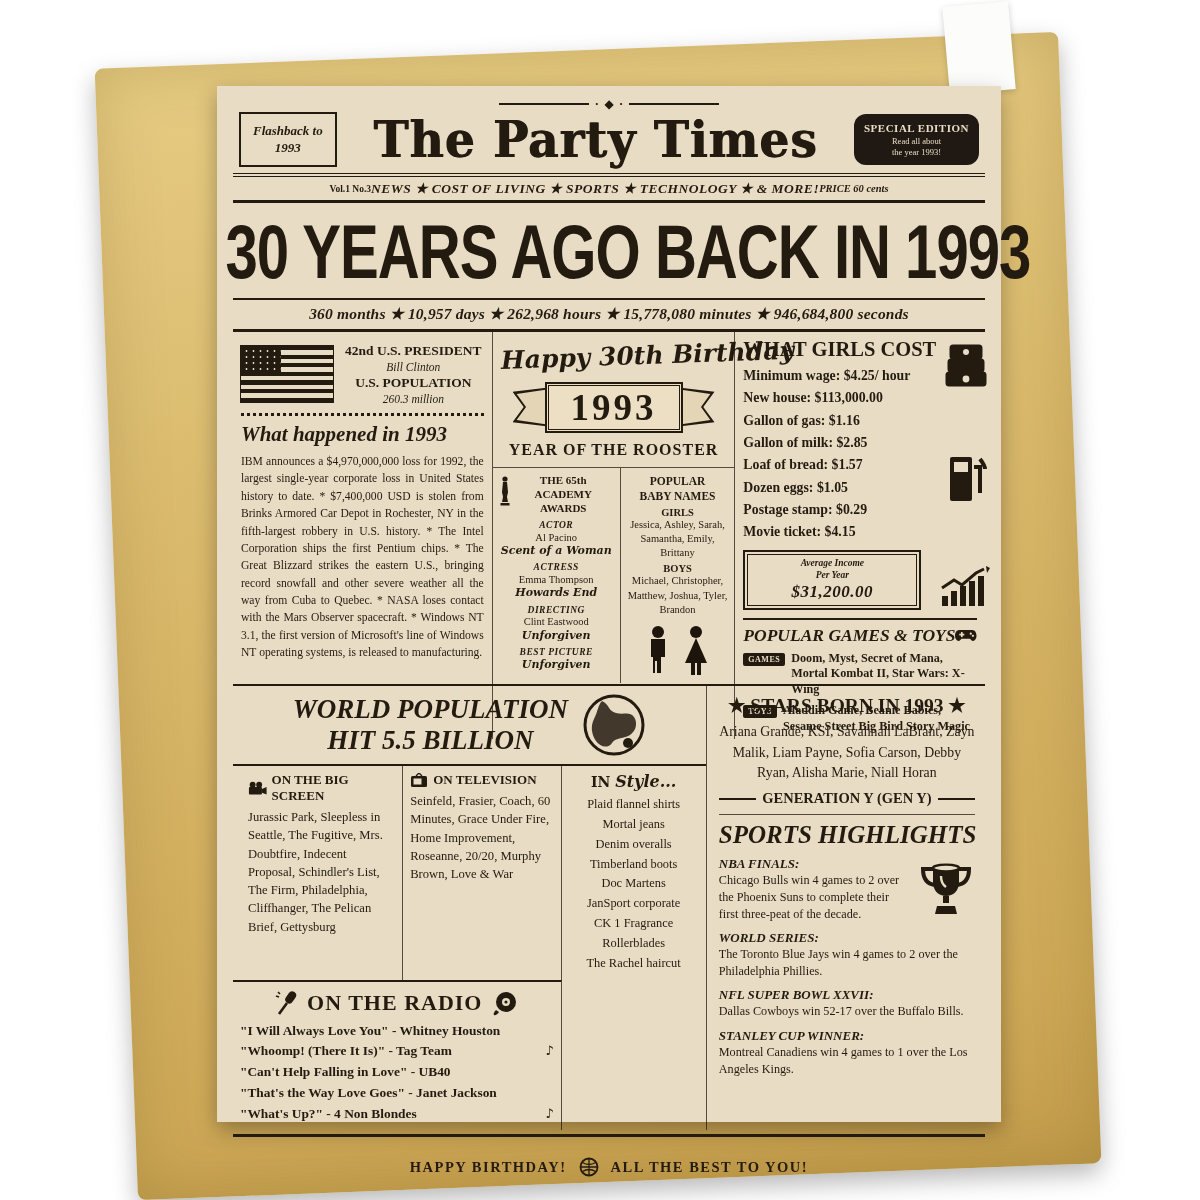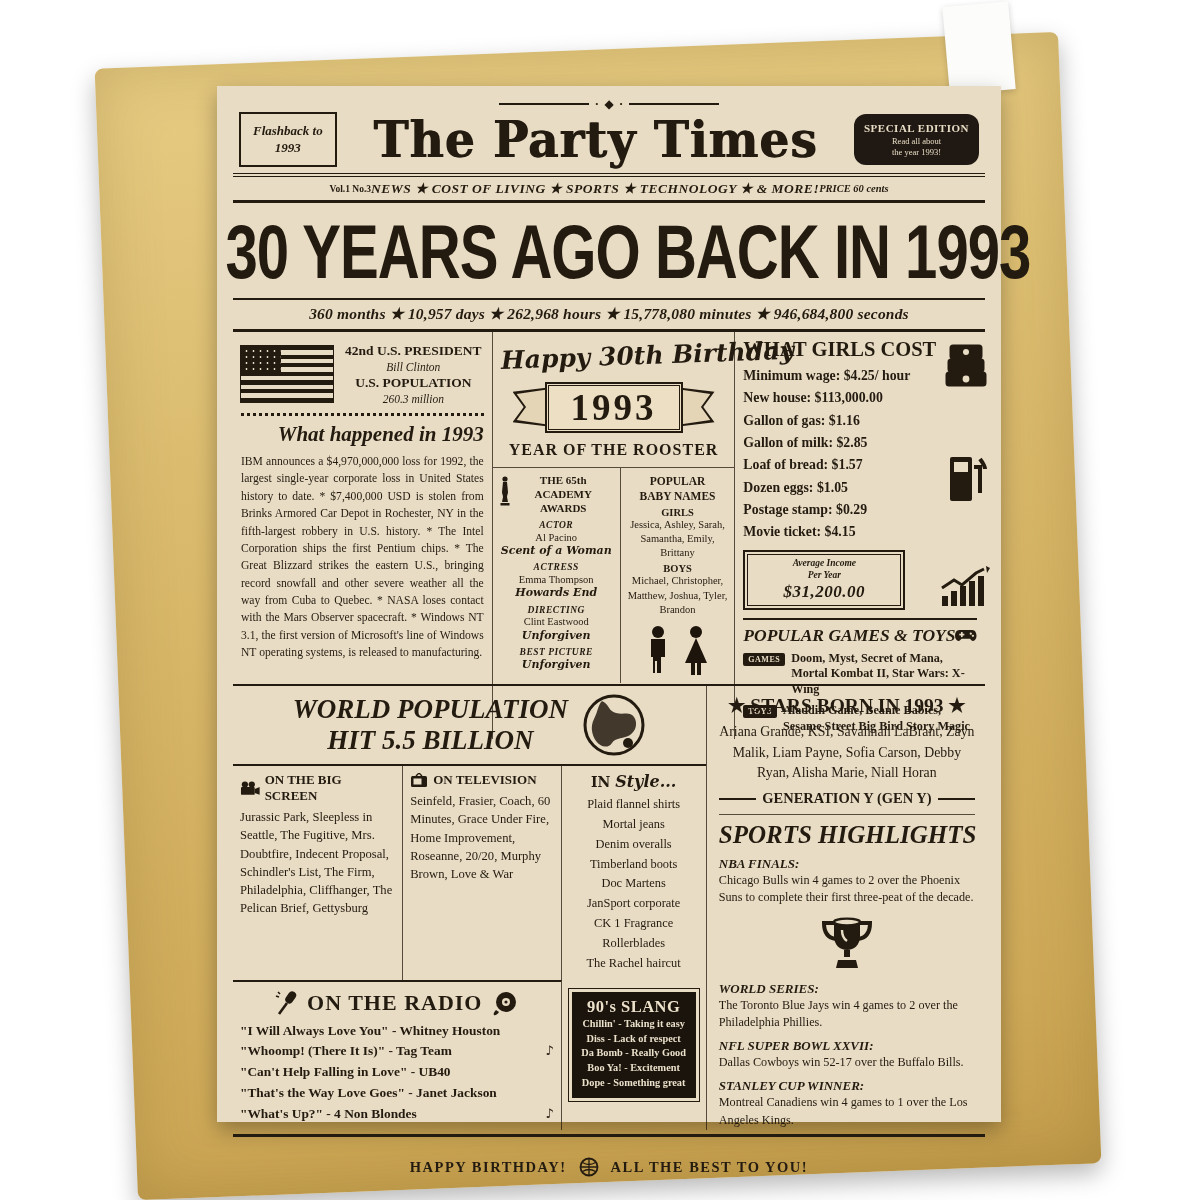--- a/index.html
+++ b/index.html
@@ -67,21 +67,21 @@
   .flag-row{display:flex;gap:10px;align-items:center;margin:4px 0 6px;}
   .flag{width:92px;height:56px;position:relative;flex:none;
     background:repeating-linear-gradient(180deg,var(--ink) 0 4.3px,#e8dcc4 4.3px 8.6px);
     box-shadow:0 0 0 1px var(--ink);}
   .flag .canton{position:absolute;left:0;top:0;width:40px;height:26px;background:var(--ink);
     background-image:radial-gradient(#e8dcc4 1px,transparent 1.2px);background-size:7px 6px;background-position:2px 2px;}
   .pres{flex:1;text-align:center;line-height:1.3;}
   .pres .b{font-weight:bold;font-size:13.5px;}
   .pres .i{font-style:italic;font-size:11.5px;}
   .dotted{border-top:3px dotted var(--ink);margin:4px 0 6px;}
-  .happened-h{font-weight:bold;font-style:italic;font-size:21px;text-align:right;margin:2px 0 6px;}
+  .happened-h{font-weight:bold;font-style:italic;font-size:21px;text-align:left;margin:2px 0 6px;}
   .happened-p{font-size:11.6px;line-height:1.5;text-align:justify;}
 
   .bday-box{border-bottom:1px solid var(--ink-soft);padding:10px 8px 8px;text-align:center;}
   .bday-script{font-family:"DejaVu Serif",serif;font-style:italic;font-weight:bold;
     font-size:25px;white-space:nowrap;transform:rotate(-2deg);}
   .ribbon{display:flex;align-items:center;justify-content:center;margin:10px 0 8px;height:52px;}
   .tailwrap{width:40px;height:40px;padding:2px;background:var(--ink);}
   .tailwrap.l{clip-path:polygon(100% 0,0 12%,28% 50%,0 88%,100% 100%);margin-right:-8px;}
   .tailwrap.r{clip-path:polygon(0 0,100% 12%,72% 50%,100% 88%,0 100%);margin-left:-8px;}
   .tail{width:100%;height:100%;background:#e3d5b6;}
@@ -102,21 +102,21 @@
   .bn-sub{font-weight:bold;font-size:10.5px;margin-top:3px;}
   .bn-list{font-size:10.5px;line-height:1.35;}
   .kids{display:flex;justify-content:center;gap:10px;margin-top:8px;}
 
   .cost-flex{display:flex;gap:4px;}
   .cost-main{flex:1;}
   .cost-h{font-weight:bold;font-size:20.5px;white-space:nowrap;margin-bottom:4px;}
   .cost-item{font-size:13.8px;font-weight:bold;line-height:1.62;}
   .icon-col{width:54px;display:flex;flex-direction:column;align-items:center;
     justify-content:space-between;padding:4px 0 2px;}
-  .income{margin-top:6px;border:2px solid var(--ink);padding:2px;width:162px;}
+  .income{margin-top:6px;border:2px solid var(--ink);padding:2px;width:178px;}
   .income .in2{border:1px solid var(--ink);text-align:center;padding:3px 6px;}
   .income .lab{font-style:italic;font-weight:bold;font-size:9.5px;line-height:1.25;}
   .income .val{font-weight:bold;font-style:italic;font-size:17px;letter-spacing:.5px;}
   .games-rule{border-top:2px solid var(--ink);margin:8px 0 5px;}
   .games-h{display:flex;align-items:center;justify-content:space-between;
     font-weight:bold;font-style:italic;font-size:17.5px;white-space:nowrap;}
   .chip-row{display:flex;gap:6px;margin-top:5px;align-items:flex-start;}
   .chip{background:var(--ink);color:#e8dcc4;font-size:8px;font-weight:bold;
     padding:2px 5px;border-radius:2px;letter-spacing:.5px;flex:none;margin-top:2px;}
   .chip-txt{font-size:12.2px;font-weight:bold;line-height:1.3;}
@@ -124,21 +124,21 @@
   
   .lower-wrap{border-top:2px solid var(--ink);display:grid;grid-template-columns:63% 37%;flex:1;}
   .lw-left{border-right:1px solid var(--ink-soft);display:flex;flex-direction:column;}
   .pop-band{display:flex;align-items:center;justify-content:center;gap:14px;
     border-bottom:2px solid var(--ink);padding:7px 4px;}
   .pop-h{font-weight:bold;font-style:italic;font-size:27px;text-align:center;line-height:1.15;}
   .lgrid{display:grid;grid-template-columns:36% 33.5% 30.5%;flex:1;
     grid-template-rows:auto 1fr;
     grid-template-areas:"screen tv style" "radio radio slang";}
   .cell{padding:6px 7px;}
-  .screen{grid-area:screen;border-right:1px solid var(--ink-soft);}
+  .screen{grid-area:screen;border-right:1px solid var(--ink-soft);margin-left:8px;}
   .tv{grid-area:tv;border-right:1px solid var(--ink-soft);}
   .stylec{grid-area:style;text-align:center;}
   .radio{grid-area:radio;border-top:2px solid var(--ink);border-right:1px solid var(--ink-soft);}
   .slangc{grid-area:slang;padding:4px 6px;}
   .mini-h{font-weight:bold;font-size:13px;display:flex;align-items:center;gap:5px;margin-bottom:4px;}
   .mini-list{font-size:12.6px;line-height:1.45;}
   .style-h{font-family:"DejaVu Serif",serif;font-size:14px;font-weight:bold;margin-bottom:4px;}
   .style-h .scr{font-style:italic;font-size:16px;}
   .style-item{font-size:12.4px;line-height:1.6;}
   .radio-h{display:flex;align-items:center;justify-content:center;gap:10px;
@@ -154,21 +154,21 @@
   .stars-h{font-weight:bold;font-size:19.5px;text-align:center;white-space:nowrap;margin-top:2px;}
   .stars-names{font-size:13.8px;text-align:center;line-height:1.5;margin-top:5px;}
   .gen-row{display:flex;align-items:center;gap:6px;margin:6px 0 7px;}
   .gen-row .gl{flex:1;border-top:2px solid var(--ink);}
   .gen-txt{font-weight:bold;font-size:14.5px;white-space:nowrap;}
   .sports-wrap{border-top:1px solid var(--ink-soft);padding-top:6px;}
   .sports-h{font-weight:bold;font-style:italic;font-size:25px;white-space:nowrap;}
   .sp-entry{margin-top:7px;}
   .sp-label{font-weight:bold;font-style:italic;font-size:13px;}
   .sp-text{font-size:12.2px;line-height:1.4;}
-  .nba-flex{display:flex;gap:8px;align-items:center;flex-direction:column;}
+  .nba-flex{display:flex;gap:8px;align-items:center;}
 
   
   .footer{border-top:3px solid var(--ink);margin-top:4px;padding:20px 0 2px;
     display:flex;align-items:center;justify-content:center;gap:12px;
     font-weight:bold;font-size:14.5px;letter-spacing:1.5px;}
 
   svg.ic{display:block;}
   svg.ic *{vector-effect:non-scaling-stroke;}
 </style>
 </head>
@@ -450,32 +450,20 @@
               </div>
             <div class="song">
                 <span>"That's the Way Love Goes" - Janet Jackson</span>
               </div>
             <div class="song">
                 <span>"What's Up?" - 4 Non Blondes</span>
                 <span class="note">♪</span>
               </div>
           </div>
 
-          <div class="cell slangc">
-            <div class="slang-box">
-              <div class="slang-in">
-                <div class="slang-h">90's SLANG</div>
-                <div class="slang-item">Chillin' - Taking it easy</div>
-                <div class="slang-item">Diss - Lack of respect</div>
-                <div class="slang-item">Da Bomb - Really Good</div>
-                <div class="slang-item">Boo Ya! - Excitement</div>
-                <div class="slang-item">Dope - Something great</div>
-              </div>
-            </div>
-          </div>
         </div>
       </div>
 
       <div class="lw-right">
         <div class="stars-h">★ STARS BORN IN 1993 ★</div>
         <div class="stars-names">Ariana Grande, KSI, Savannah LaBrant, Zayn Malik, Liam Payne, Sofia Carson, Debby Ryan, Alisha Marie, Niall Horan</div>
         <div class="gen-row">
           <span class="gl"></span>
           <span class="gen-txt">GENERATION Y (GEN Y)</span>
           <span class="gl"></span>

